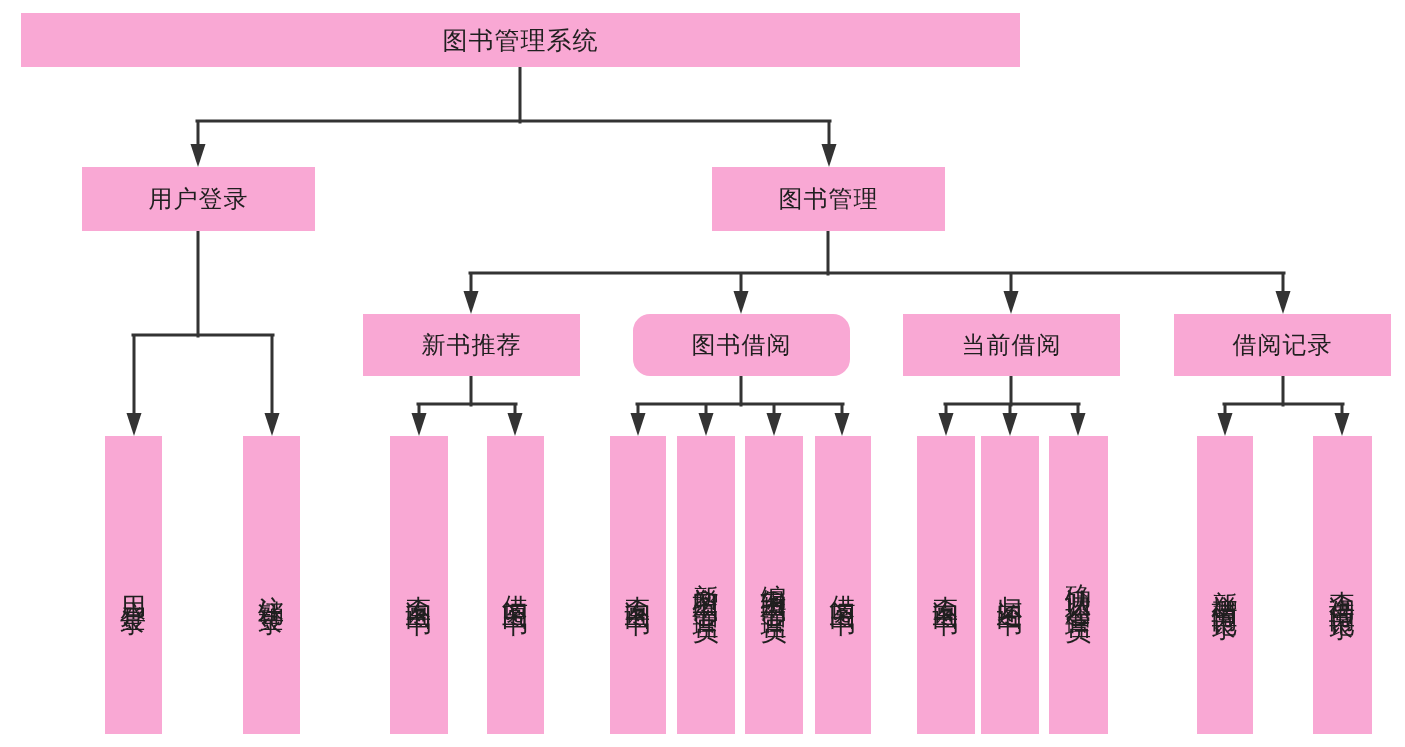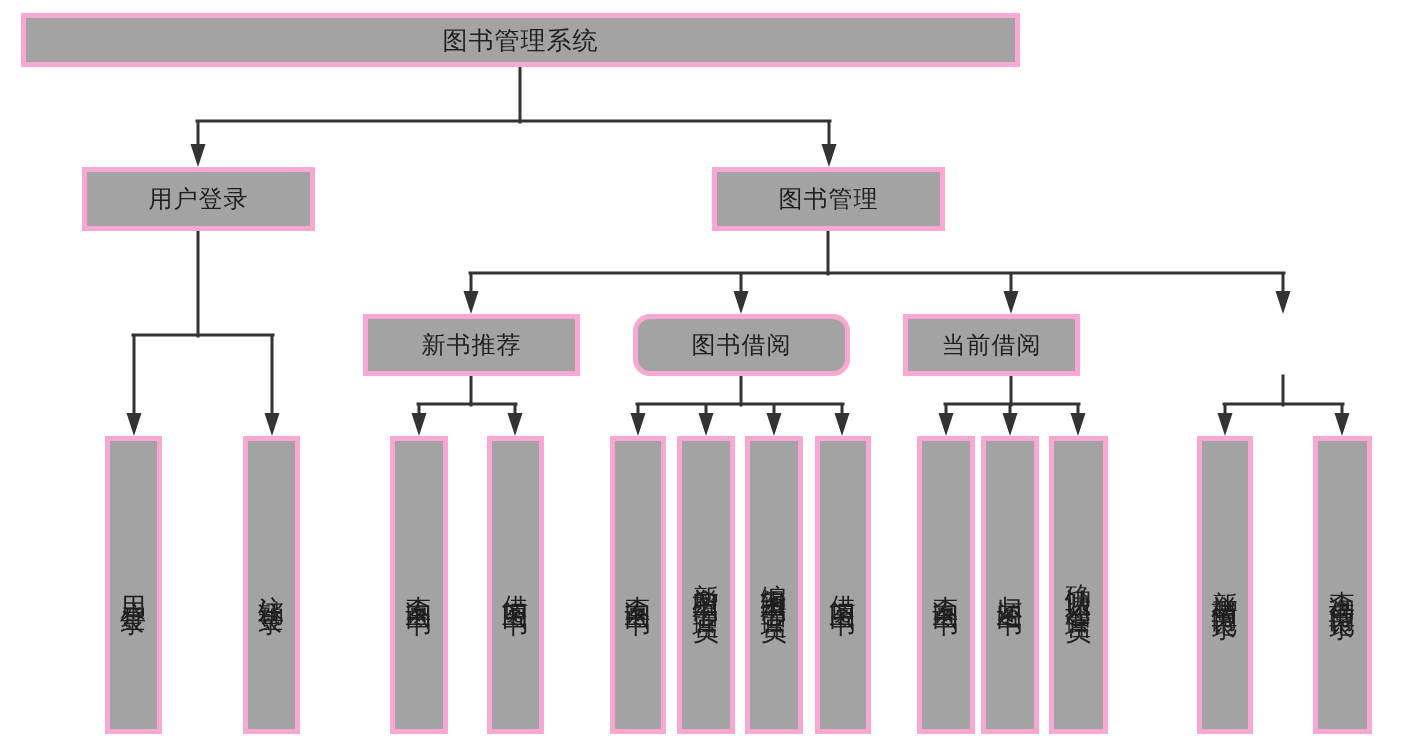--- a/index.html
+++ b/index.html
@@ -13,22 +13,22 @@
   }
   #wires {
     position: absolute;
     left: 0; top: 0;
     width: 1405px; height: 747px;
     pointer-events: none;
   }
   .node {
     position: absolute;
     box-sizing: border-box;
-    background: #a3a3a3;
-    border: 5px solid #f9a8d4;
+    background: #f9a8d4;
+    border: 3px solid #f9a8d4;
     display: flex;
     align-items: center;
     justify-content: center;
     color: #1f1f1f;
   }
   .node.h { font-size: 24px; letter-spacing: 1px; }
   .node.root { font-size: 25px; letter-spacing: 1px; }
   .node.leaf {
     top: 436px;
     height: 298px;
@@ -98,22 +98,25 @@
   <div class="node h" style="left:712px; top:167px; width:233px; height:64px;">
     <span>图书管理</span>
   </div>
 
   <div class="node h" style="left:363px; top:314px; width:217px; height:62px;">
     <span>新书推荐</span>
   </div>
   <div class="node h" style="left:633px; top:314px; width:217px; height:62px;border-radius:17px;">
     <span>图书借阅</span>
   </div>
-  <div class="node h" style="left:903px; top:314px; width:177px; height:62px;">
+  <div class="node h" style="left:903px; top:314px; width:217px; height:62px;">
     <span>当前借阅</span>
+  </div>
+  <div class="node h" style="left:1174px; top:314px; width:217px; height:62px;">
+    <span>借阅记录</span>
   </div>
 
   <div class="node leaf" style="left:105px; width:57px;">
     <span>用户登录</span>
   </div>
   <div class="node leaf" style="left:243px; width:57px;">
     <span>注销登录</span>
   </div>
   <div class="node leaf" style="left:390px; width:58px;">
     <span>查询图书</span>

